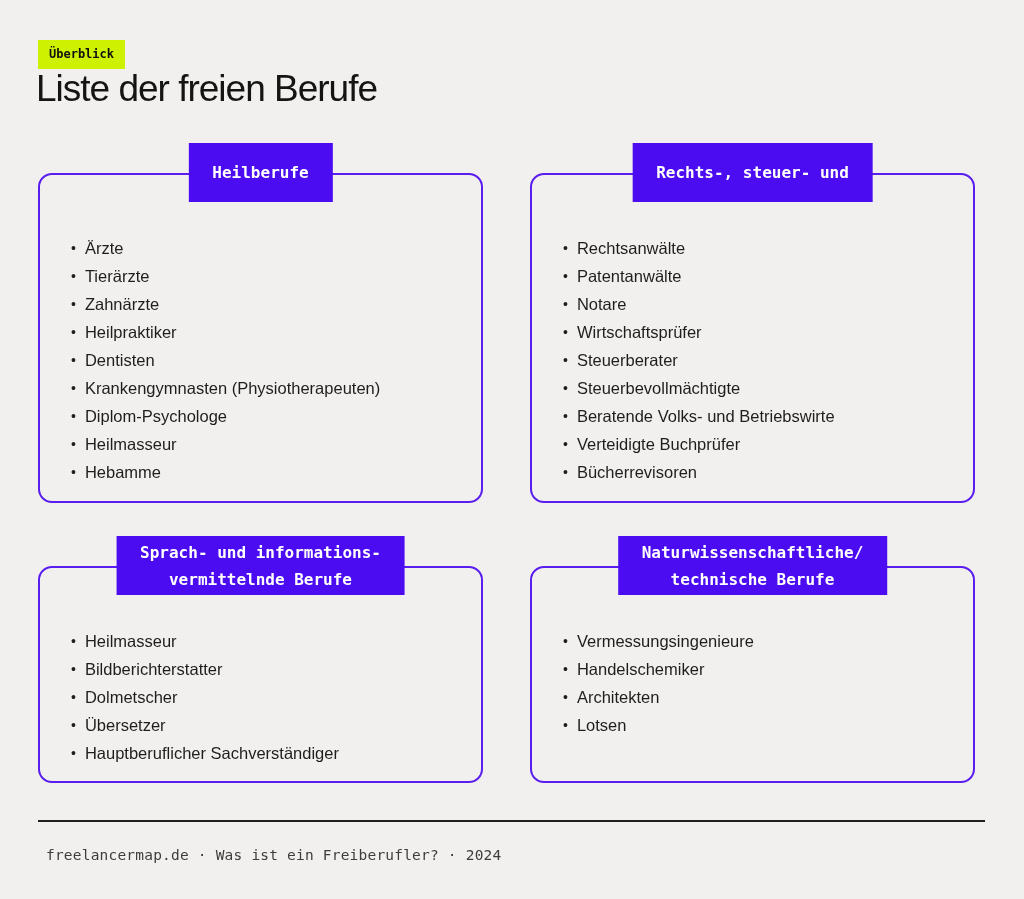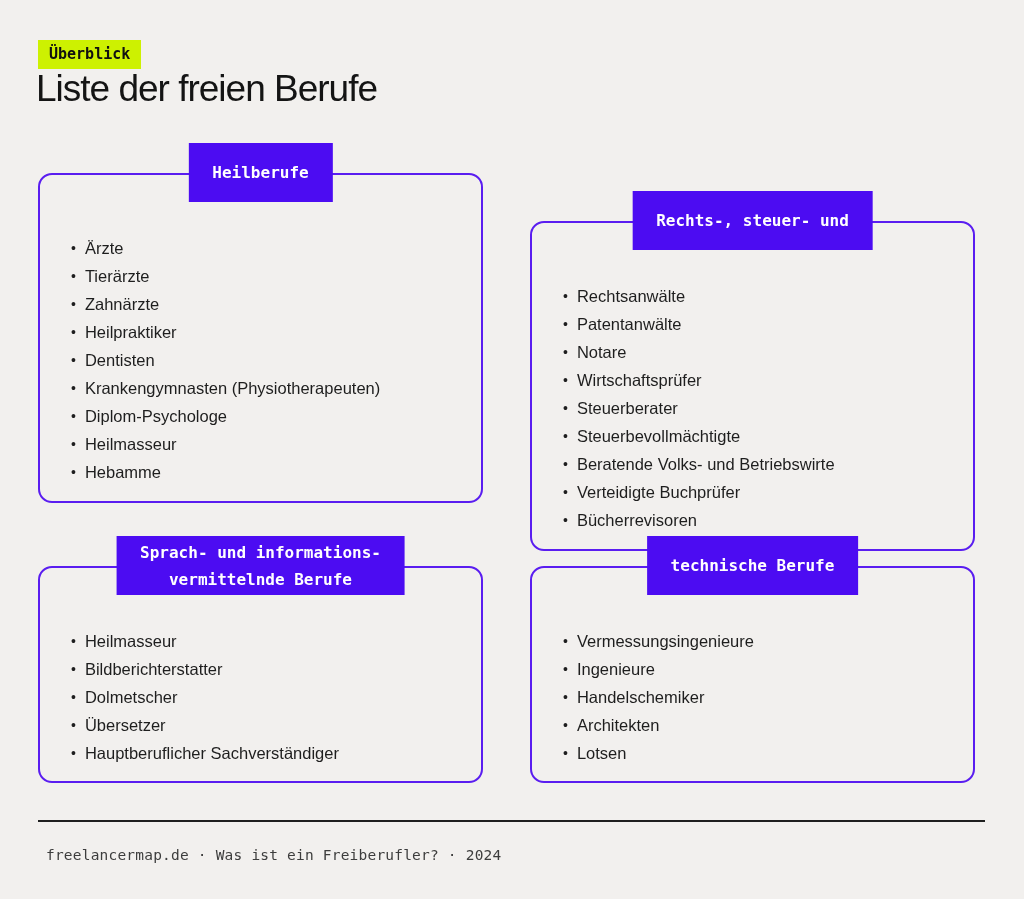--- a/index.html
+++ b/index.html
@@ -16,32 +16,32 @@
     position: relative;
     background: var(--bg);
     font-family: "Liberation Sans", sans-serif;
     overflow: hidden;
   }
   .badge {
     position: absolute; left: 38px; top: 40px;
     background: var(--lime);
     color: #111;
     font-family: "DejaVu Sans Mono", monospace;
-    font-weight: 700; font-size: 15px; line-height: 18px;
+    font-weight: 700; font-size: 12px; line-height: 18px;
     padding: 5px 11px 6px 11px;
   }
   .title {
     position: absolute; left: 36px; top: 68px;
     font-size: 37px; font-weight: 400;
     letter-spacing: -1px;
     color: #141414;
   }
   .cell { position: absolute; width: 445px; }
   .cell-0 { left: 38px;  top: 143px; }
-  .cell-1 { left: 530px; top: 143px; margin-top: 48px; }
+  .cell-1 { left: 530px; top: 143px; }
   .cell-2 { left: 38px;  top: 536px; }
   .cell-3 { left: 530px; top: 536px; }
   .group-header {
     position: absolute; top: 0; left: 50%;
     transform: translateX(-50%);
     background: var(--accent);
     color: #ffffff;
     font-family: "DejaVu Sans Mono", monospace;
     font-weight: 700; font-size: 16px; line-height: 27px;
     min-height: 59px;
@@ -142,26 +142,26 @@
       <li><span class="bullet">•</span><span>Bildberichterstatter</span></li>
       <li><span class="bullet">•</span><span>Dolmetscher</span></li>
       <li><span class="bullet">•</span><span>Übersetzer</span></li>
       <li><span class="bullet">•</span><span>Hauptberuflicher Sachverständiger</span></li>
     </ul>
   </div>
 </div>
 
 <div class="cell cell-3 row2">
   <div class="group-header">
+    <span>Naturwissenschaftliche/</span>
     <span>technische Berufe</span>
   </div>
   <div class="box">
     <ul>
       <li><span class="bullet">•</span><span>Vermessungsingenieure</span></li>
-      <li><span class="bullet">•</span><span>Ingenieure</span></li>
       <li><span class="bullet">•</span><span>Handelschemiker</span></li>
       <li><span class="bullet">•</span><span>Architekten</span></li>
       <li><span class="bullet">•</span><span>Lotsen</span></li>
     </ul>
   </div>
 </div>
 
 <div class="footer-line"></div>
 <div class="footer-text">freelancermap.de · Was ist ein Freiberufler? · 2024</div>
 

